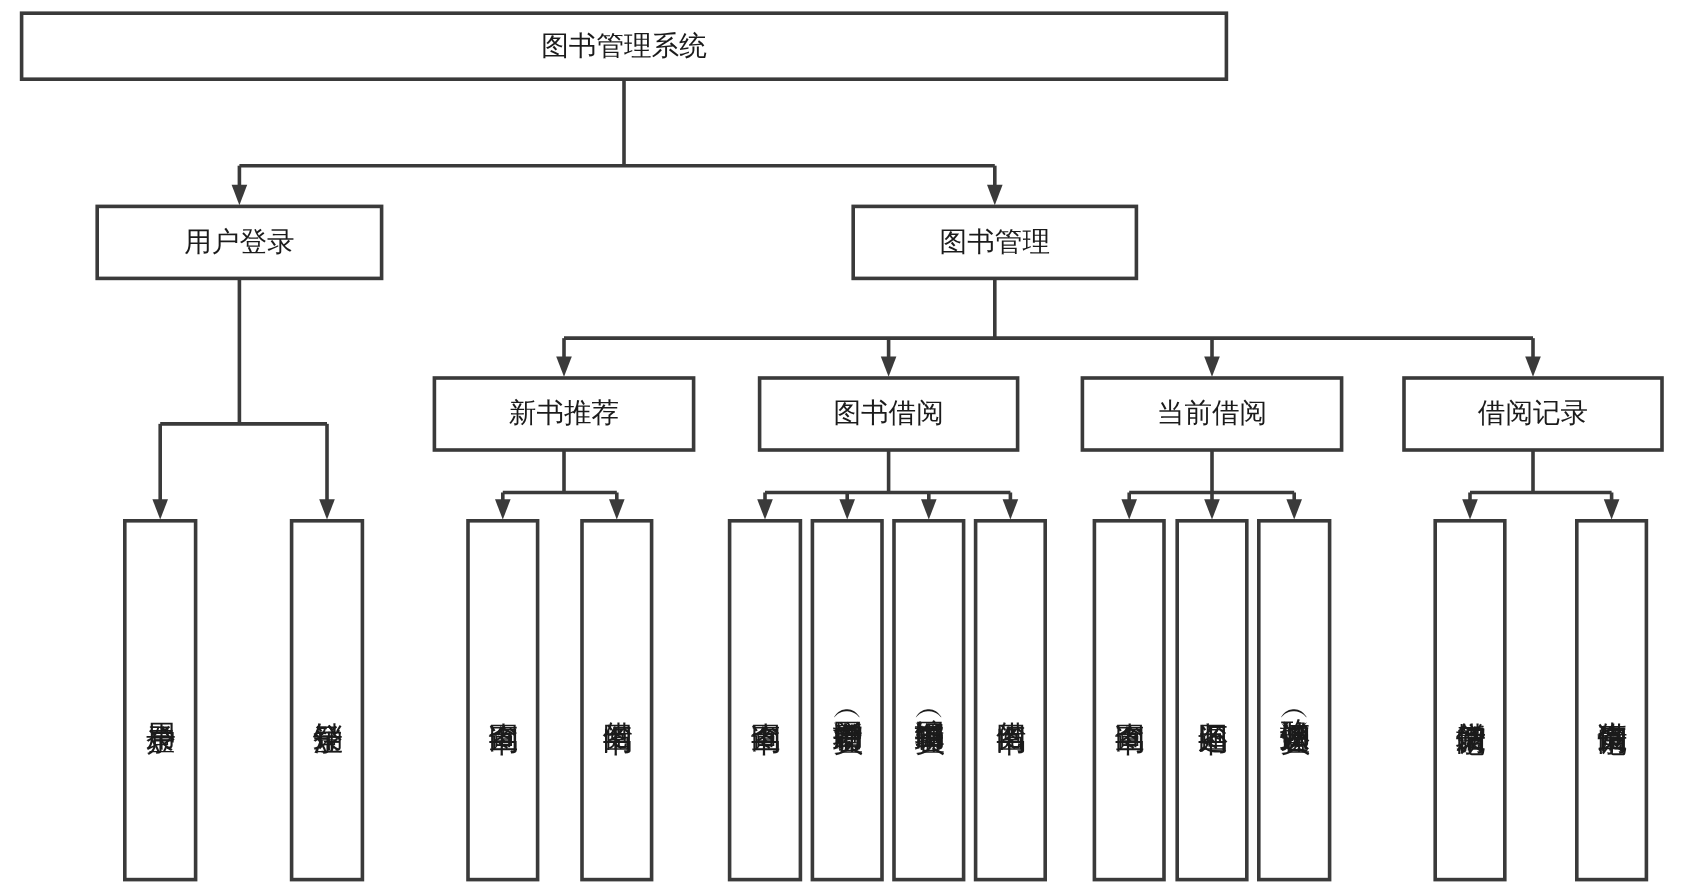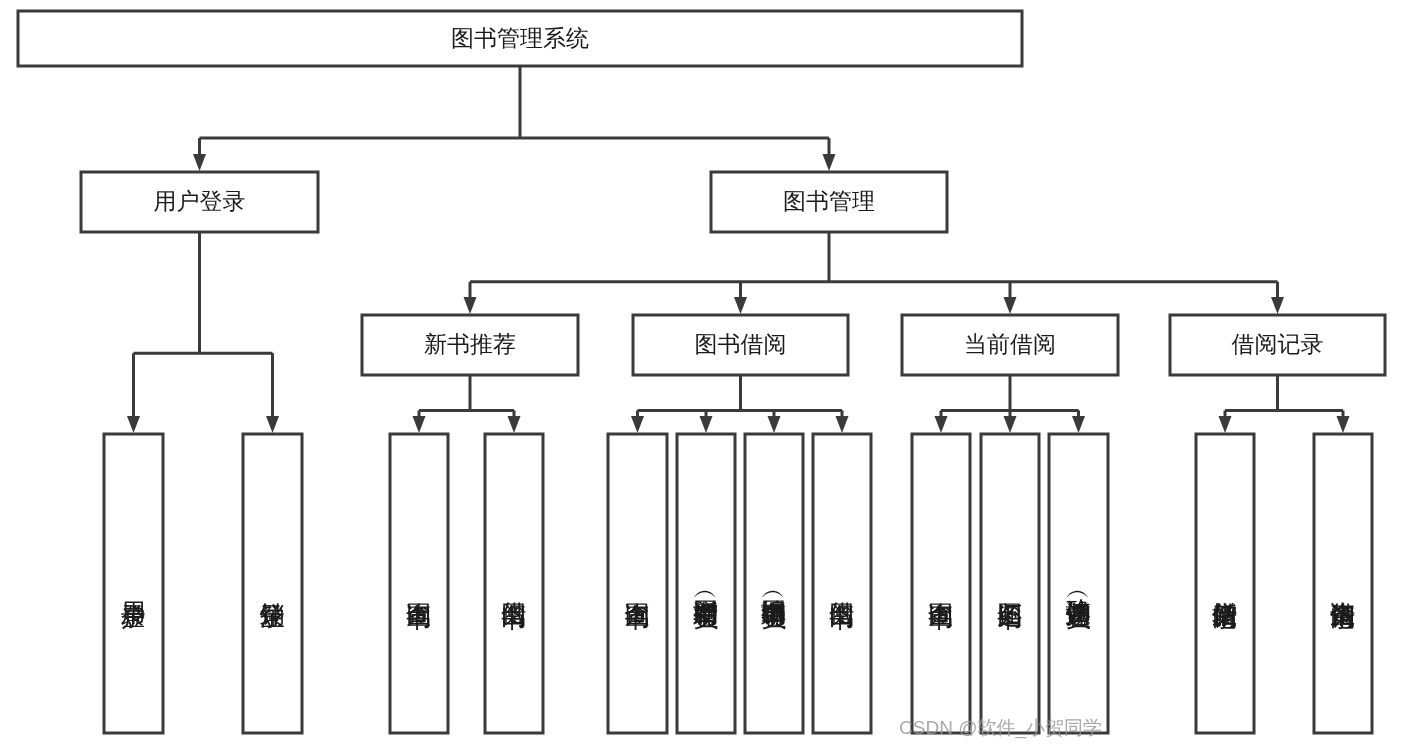--- a/index.html
+++ b/index.html
@@ -226,14 +226,13 @@
       <div class="vlabel" style="left: 608px; top: 434px; width: 59px; height: 299px;">查询图书</div>
       <div class="vlabel" style="left: 677px; top: 434px; width: 58px; height: 299px;">新增图书（管理员）</div>
       <div class="vlabel" style="left: 745px; top: 434px; width: 58px; height: 299px;">编辑图书（管理员）</div>
       <div class="vlabel" style="left: 813px; top: 434px; width: 58px; height: 299px;">借阅图书</div>
       <div class="vlabel" style="left: 912px; top: 434px; width: 58px; height: 299px;">查询图书</div>
       <div class="vlabel" style="left: 981px; top: 434px; width: 58px; height: 299px;">归还图书</div>
       <div class="vlabel" style="left: 1049px; top: 434px; width: 59px; height: 299px;">确认归还（管理员）</div>
       <div class="vlabel" style="left: 1196px; top: 434px; width: 58px; height: 299px;">新增借阅记录</div>
       <div class="vlabel" style="left: 1314px; top: 434px; width: 58px; height: 299px;">查询借阅记录</div>
     </div>
-  <div class="watermark">CSDN @软件_小贺同学</div>
 </div>
 
 </body></html>

